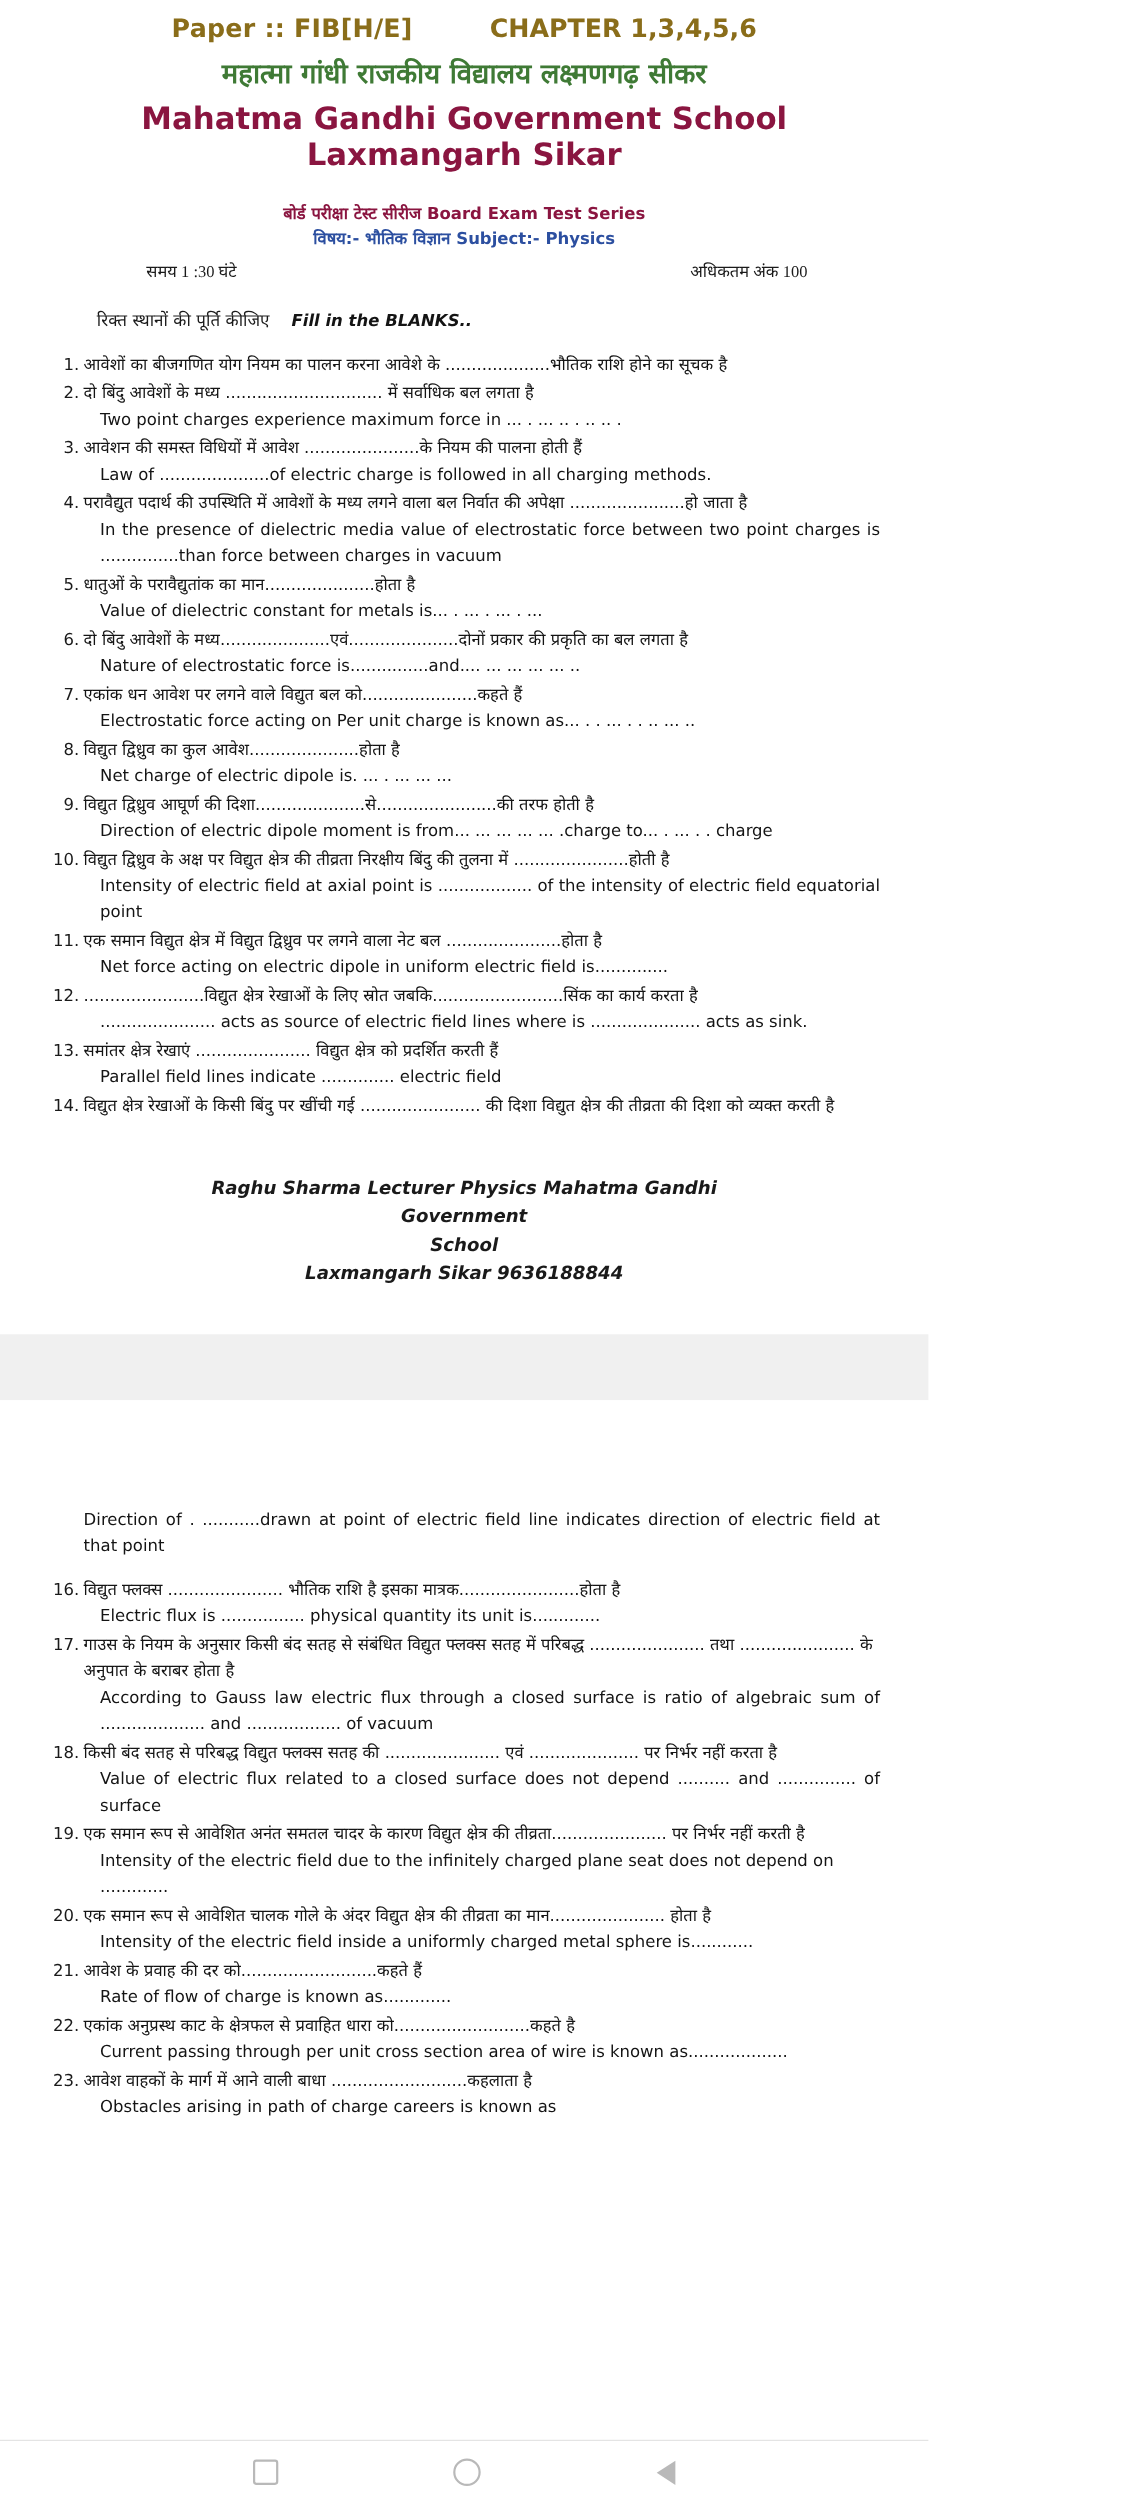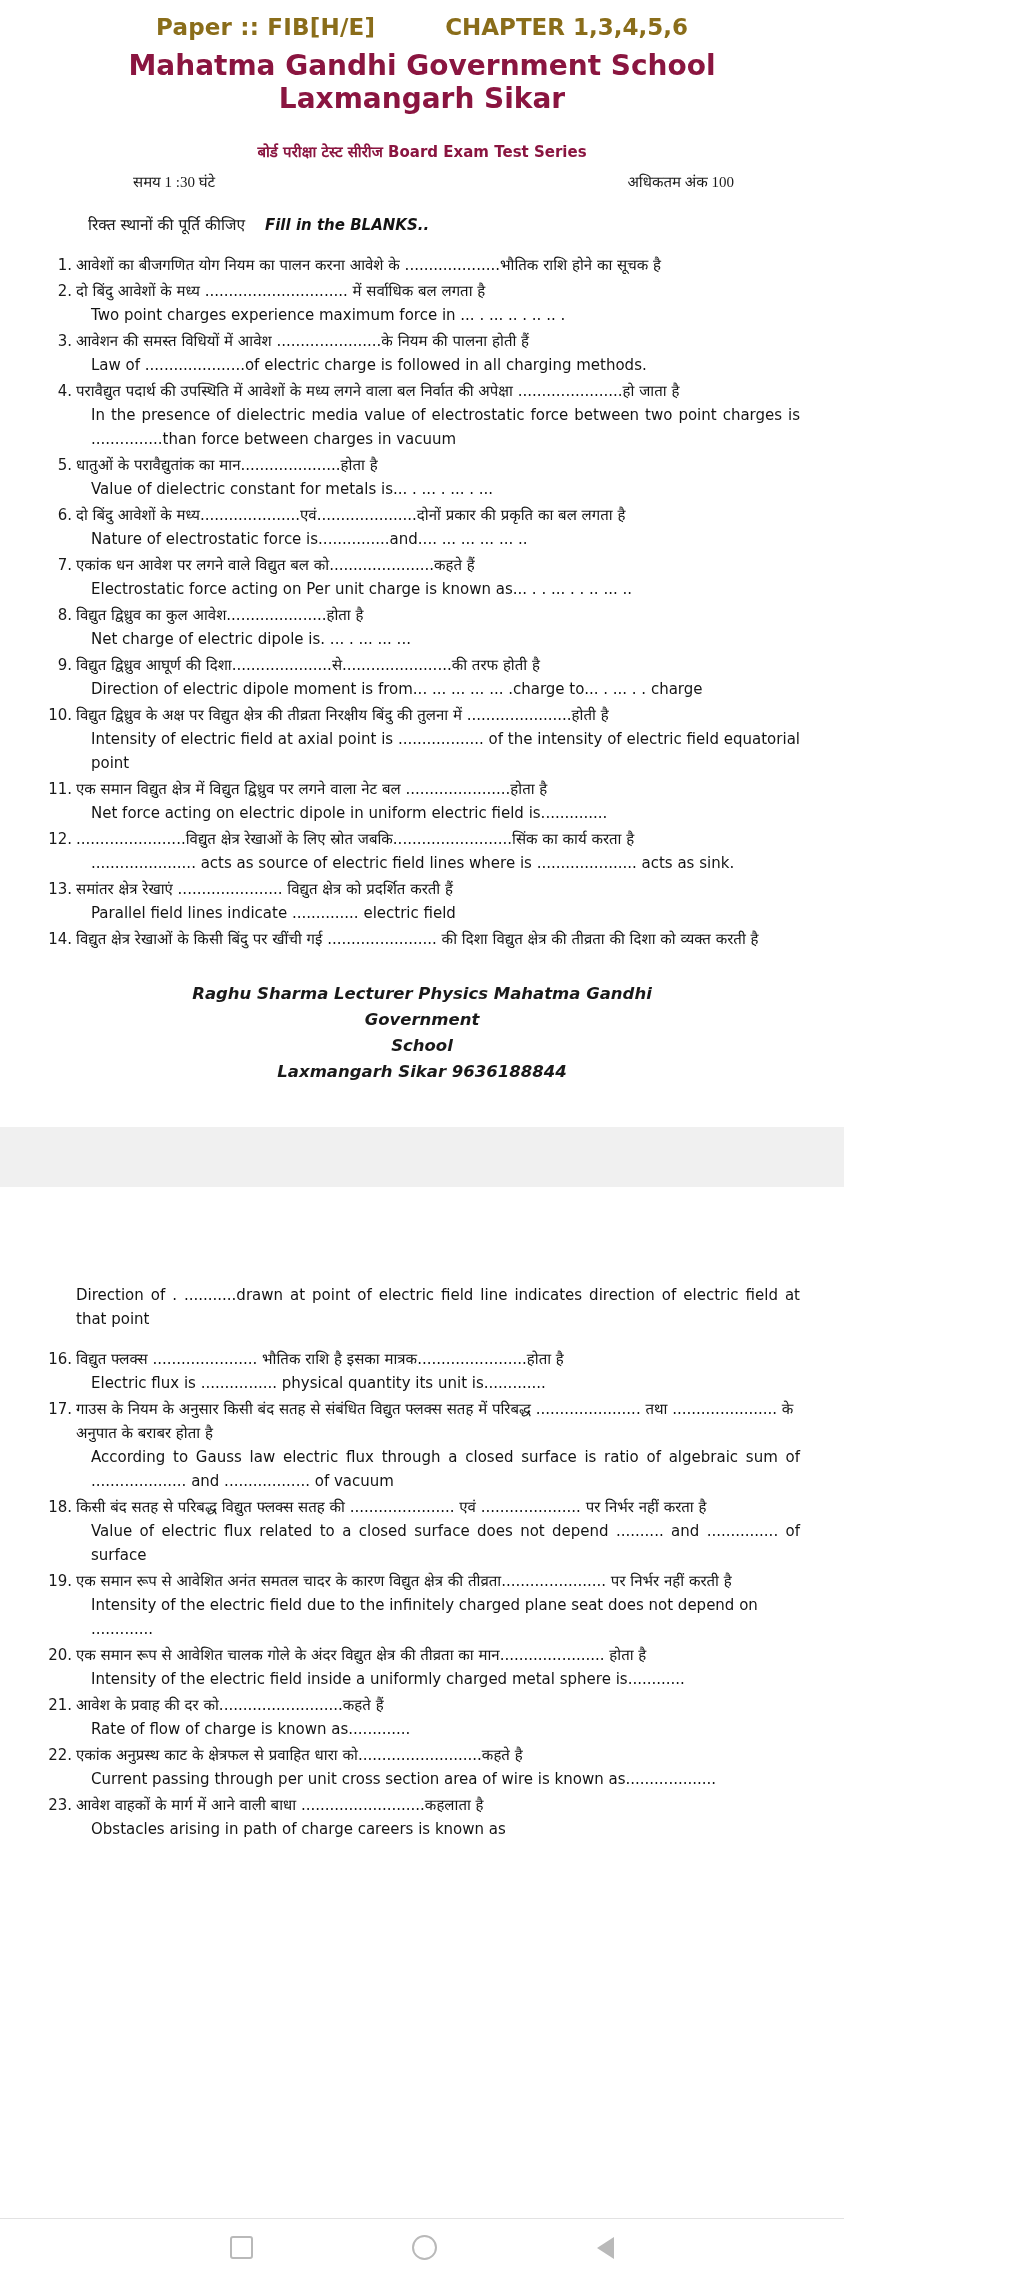--- a/index.html
+++ b/index.html
@@ -130,21 +130,21 @@
     color: #141414;
     padding-left: 15px;
   }
   .en.just {
     text-align: justify;
     text-align-last: left;
   }
 
   
   .sign {
-    margin-top: 30px;
+    margin-top: 50px;
     text-align: center;
     font-size: 16.5px;
     font-weight: bold;
     font-style: italic;
     line-height: 26px;
     padding: 0 120px;
   }
   .sign .l2 { display:block; }
 
   
@@ -192,25 +192,30 @@
 
 <div class="page">
 
   <div class="sheet">
 
     <div class="hdr-row1">
       <div class="hdr-paper">Paper :: FIB[H/E]</div>
       <div class="hdr-chapter">CHAPTER 1,3,4,5,6</div>
     </div>
 
+    <div class="hdr-hindi-title">महात्मा गांधी राजकीय विद्यालय लक्ष्मणगढ़ सीकर</div>
     <div class="hdr-eng-title">Mahatma Gandhi Government School Laxmangarh Sikar</div>
 
     <div class="hdr-series">
       <span>बोर्ड परीक्षा टेस्ट सीरीज</span>
       <span>Board Exam Test Series</span>
+    </div>
+    <div class="hdr-subject">
+      <span>विषय:- भौतिक विज्ञान</span>
+      <span>Subject:- Physics</span>
     </div>
 
     <div class="hdr-meta">
       <div>समय 1 :30 घंटे</div>
       <div>अधिकतम अंक 100</div>
     </div>
 
     <div class="section-title">
       <span>रिक्त स्थानों की पूर्ति कीजिए</span>
       <span class="en">Fill in the BLANKS..</span>

